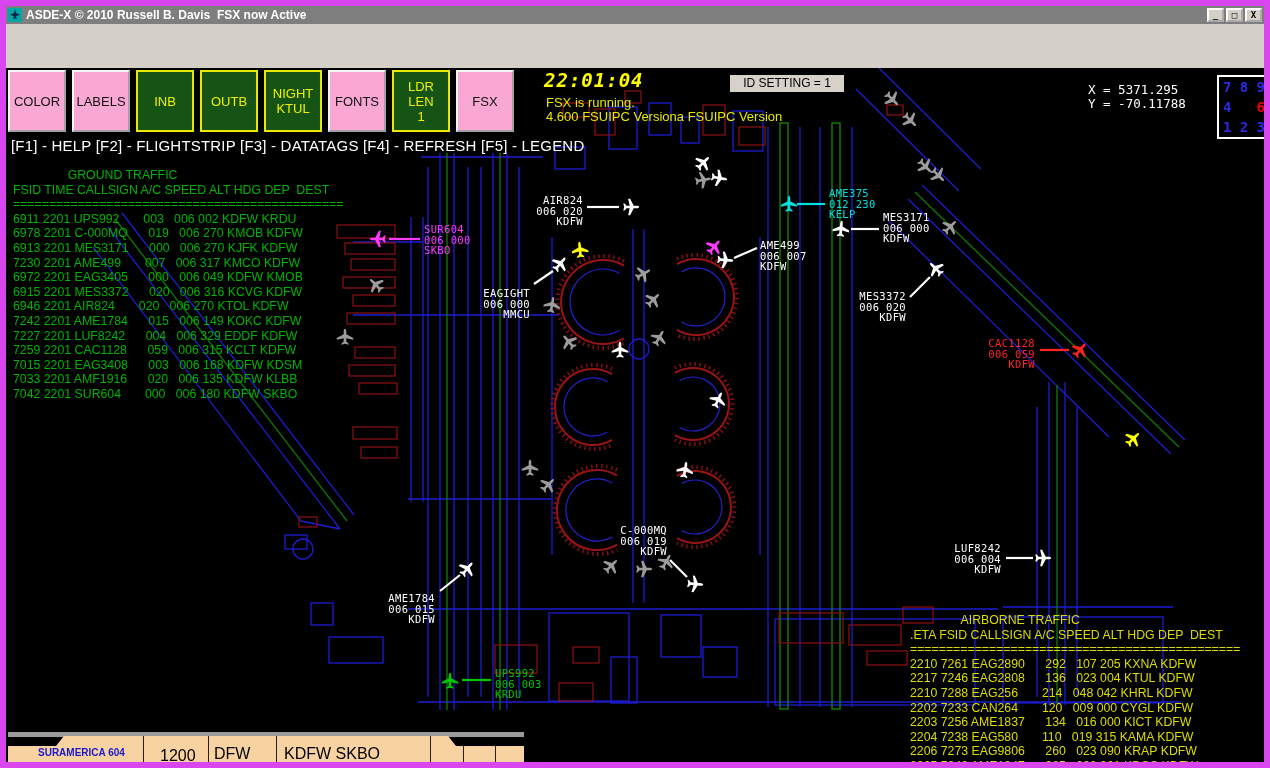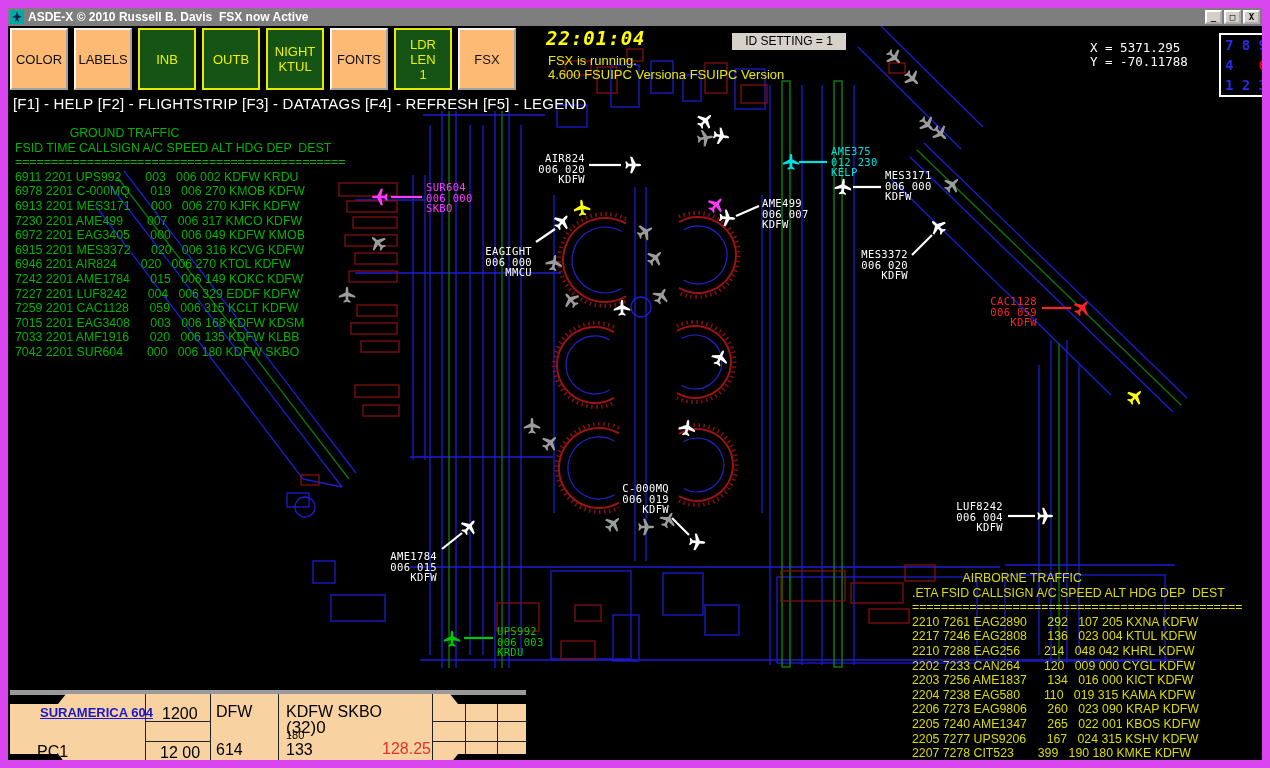--- a/index.html
+++ b/index.html
@@ -1,29 +1,29 @@
 <!DOCTYPE html>
 <html><head>
 <meta charset="utf-8">
 <style>
   html,body{margin:0;padding:0;background:#555;}
   *{box-sizing:border-box;}
-  .window{width:1270px;height:768px;background:#D4D0C8;border:8px solid #d946ef;
-    position:relative;font-family:"Liberation Sans",sans-serif;display:flex;flex-direction:column;}
+  .window{width:1270px;height:768px;background:#D4D0C8;border:6px solid #d946ef;
+    position:relative;font-family:"Liberation Sans",sans-serif;display:flex;flex-direction:column;gap:44px;}
   .titlebar{height:18px;background:#7e7e7e;display:flex;align-items:center;padding:0 2px;flex:0 0 18px;}
   .titlebar .app-icon{width:14px;height:14px;background:#00A8A8;margin-right:4px;position:relative;flex:0 0 14px;}
   .titlebar .app-icon svg{position:absolute;inset:0;}
   .titlebar .title-text{color:#fff;font-weight:bold;font-size:12px;white-space:pre;flex:1 1 auto;
     overflow:hidden;line-height:18px;}
   .winbtn{width:17px;height:14px;background:#D4D0C8;border:2px outset #fff;margin-left:2px;
     font-size:9px;line-height:9px;text-align:center;color:#000;font-weight:bold;font-family:"DejaVu Sans Mono",monospace;padding:0;}
   .client{position:relative;flex:1 1 auto;background:#000;overflow:hidden;}
   #map{position:absolute;left:0;top:0;width:1264px;height:744px;}
   .toolbar{position:absolute;left:2px;top:2px;display:flex;gap:6px;}
-  .tbtn{width:58px;height:62px;border:2px outset #f5f5f5;background:#fdba74;color:#111;
+  .tbtn{width:58px;height:62px;border:2px outset #f5f5f5;background:#f9a8d4;color:#111;
     font-size:13px;display:flex;align-items:center;justify-content:center;text-align:center;
     line-height:15px;font-family:"Liberation Sans",sans-serif;padding:0;white-space:pre-line;}
   .tbtn.green{background:#155415;border:2px solid #E8E800;color:#F0F000;}
   .clock{position:absolute;left:538px;top:1px;color:#FFFF00;font-family:"DejaVu Sans Mono",monospace;
     font-size:19px;font-weight:bold;font-style:italic;letter-spacing:1px;}
   .statline1{position:absolute;left:540px;top:27px;color:#E8E800;font-size:13px;}
   .statline2{position:absolute;left:540px;top:41px;color:#E8E800;font-size:13px;text-align:center;}
   .id-chip{position:absolute;left:724px;top:7px;width:114px;height:17px;background:#D6D2CA;
     color:#000;font-size:12px;text-align:center;line-height:17px;font-family:"Liberation Sans",sans-serif;}
   .coords{position:absolute;left:1082px;top:15px;color:#fff;font-family:"DejaVu Sans Mono",monospace;
@@ -36,21 +36,21 @@
     line-height:14.6px;white-space:pre;}
   #ground-table{left:7px;top:100px;color:#00B300;}
   #airborne-table{left:904px;top:545px;color:#DCDC00;}
   .strip{position:absolute;left:2px;top:668px;width:516px;height:70px;background:#F8D2A0;
     clip-path:polygon(0 10px,48px 10px,56px 0,440px 0,448px 10px,516px 10px,516px 60px,448px 60px,440px 70px,56px 70px,48px 60px,0 60px);
     font-family:"Liberation Sans",sans-serif;color:#000;}
   .strip-topbar{position:absolute;left:2px;top:664px;width:516px;height:5px;background:#9a9a9a;}
   .vline{position:absolute;top:0;bottom:0;width:1px;background:#222;}
   .hline{position:absolute;height:1px;background:#222;}
   .strip .cell{position:absolute;font-size:16px;white-space:pre;}
-  .strip .callsign{color:#1818CE;font-weight:bold;font-size:13px;text-decoration:underline;}
+  .strip .callsign{color:#1818CE;font-weight:bold;font-size:10px;}
   .strip .freq{color:#E03030;}
 </style>
 </head>
 <body>
 
 <div class="window">
   <div class="titlebar">
     <span class="app-icon">
       <svg viewBox="0 0 14 14">
           <rect width="14" height="14" fill="#00A8A8"></rect>

